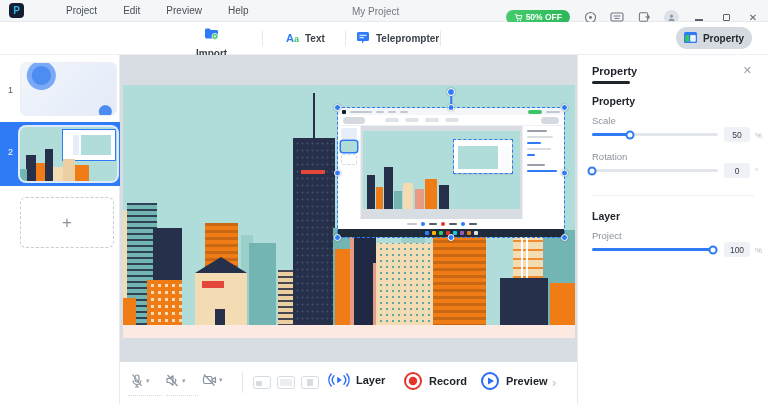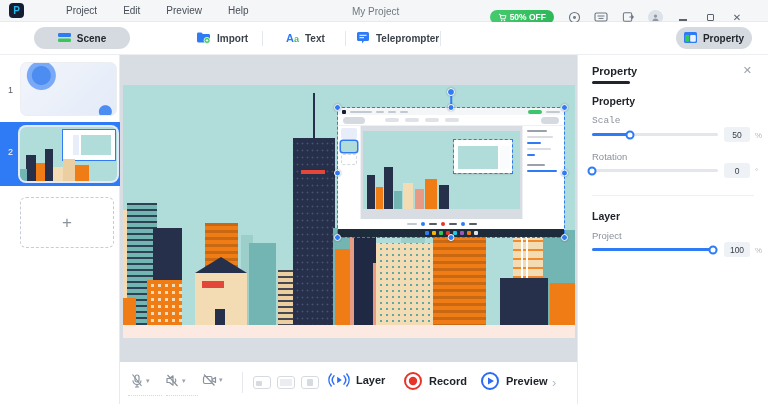--- a/index.html
+++ b/index.html
@@ -6,21 +6,21 @@
   *{box-sizing:border-box;font-family:"Liberation Sans",sans-serif;}
   #app{position:relative;width:768px;height:404px;background:#fff;overflow:hidden;}
 
   
   .titlebar{position:absolute;left:0;top:0;width:768px;height:22px;background:#f4f6f8;border-bottom:1px solid #e8eaee;display:flex;align-items:center;}
   .logo{width:15px;height:15px;margin-left:9px;border-radius:4px;background:#141d33;color:#27b6e8;font-weight:bold;font-size:10px;display:flex;align-items:center;justify-content:center;}
   .brand{font-size:10.5px;font-weight:bold;color:#2b3038;margin-left:6px;}
   .menus{display:flex;gap:26px;margin-left:42px;}
   .menu-item{font-size:10px;color:#474e57;cursor:default;}
   .proj-title{position:absolute;left:352px;top:0;height:22px;display:flex;align-items:center;font-size:10px;color:#71787f;}
-  .tb-right{position:absolute;right:24px;top:0;height:34px;display:flex;align-items:center;gap:13px;}
+  .tb-right{position:absolute;right:8px;top:0;height:34px;display:flex;align-items:center;gap:13px;}
   .promo{height:14px;padding:0 8px;border-radius:8px;background:linear-gradient(90deg,#45cb6e,#2db859);color:#fff;font-size:8.5px;font-weight:bold;display:flex;align-items:center;gap:3px;}
   .tb-icon{width:14px;height:14px;color:#6e7680;display:flex;align-items:center;justify-content:center;}
   .avatar{position:relative;width:15px;height:15px;border-radius:50%;background:#dde2e9;display:flex;align-items:center;justify-content:center;}
   .avatar .dot{position:absolute;right:-1px;bottom:-1px;width:5px;height:5px;border-radius:50%;background:#2db859;border:1px solid #f4f6f8;}
   .win-btn{font-size:10px;color:#5b626b;width:14px;text-align:center;}
   .win-line{display:inline-block;width:8px;height:1.5px;background:#5b626b;}
   .win-box{display:inline-block;width:7px;height:7px;border:1.2px solid #5b626b;border-radius:1px;}
 
   
   .ribbon{position:absolute;left:0;top:22px;width:768px;height:33px;background:#fff;border-bottom:1px solid #eceef2;}
@@ -158,29 +158,22 @@
           </svg>
         <span class="dot"></span>
       </span>
       <span class="win-btn"><span class="win-line"></span></span>
       <span class="win-btn"><span class="win-box"></span></span>
       <span class="win-btn">✕</span>
     </div>
   </div>
 
   <div class="ribbon">
-    <div class="pill" style="left:34px;width:96px;">
-      <span class="ic"><svg width="13" height="11" viewBox="0 0 13 11">
-            <rect x="0" y="1" width="13" height="4" rx="1.2" fill="#2f7bf6"></rect>
-            <rect x="0" y="6.4" width="13" height="3.6" rx="1.2" fill="#35c75a"></rect>
-          </svg></span>
-      <span>Scene</span>
-    </div>
-
-    <div class="ribbon-item" style="left:196px;">
+
+    <div class="ribbon-item" style="left:196px;flex-direction:column;">
       <span class="ic"><svg width="15" height="13" viewBox="0 0 15 13">
             <path d="M1 3a1.4 1.4 0 0 1 1.4-1.4h3L7 3h5.6A1.4 1.4 0 0 1 14 4.4V10a1.4 1.4 0 0 1-1.4 1.4H2.4A1.4 1.4 0 0 1 1 10Z" fill="#2f7bf6"></path>
             <circle cx="11" cy="9.4" r="3" fill="#35c75a" stroke="#fff" stroke-width=".8"></circle>
             <path d="M11 8v2.8M9.6 9.4h2.8" stroke="#fff" stroke-width=".9"></path>
           </svg></span>
       <span>Import</span>
     </div>
     <div class="vsep" style="left:262px;"></div>
 
     <div class="ribbon-item" style="left:286px;">
@@ -364,21 +357,21 @@
     </div>
   </div>
 
   <div class="panel">
     <div class="panel-title">Property</div>
     <div class="panel-underline"></div>
     <div class="panel-close">✕</div>
 
     <div class="sec-h" style="top:40px;">Property</div>
 
-    <div class="fld-label" style="top:60px;font-family:Liberation Mono, monospace;">Scale</div>
+    <div class="fld-label" style="top:60px;">Scale</div>
     <div class="track" style="top:78px;">
       <span class="fill" style="width:30%;"></span>
       <span class="knob" style="left:30%;"></span>
     </div>
     <div class="val-box" style="top:72px;">50</div>
     <div class="val-unit" style="top:76px;">%</div>
 
     <div class="fld-label" style="top:96px;">Rotation</div>
     <div class="track" style="top:114px;">
       <span class="fill" style="width:0;"></span>

